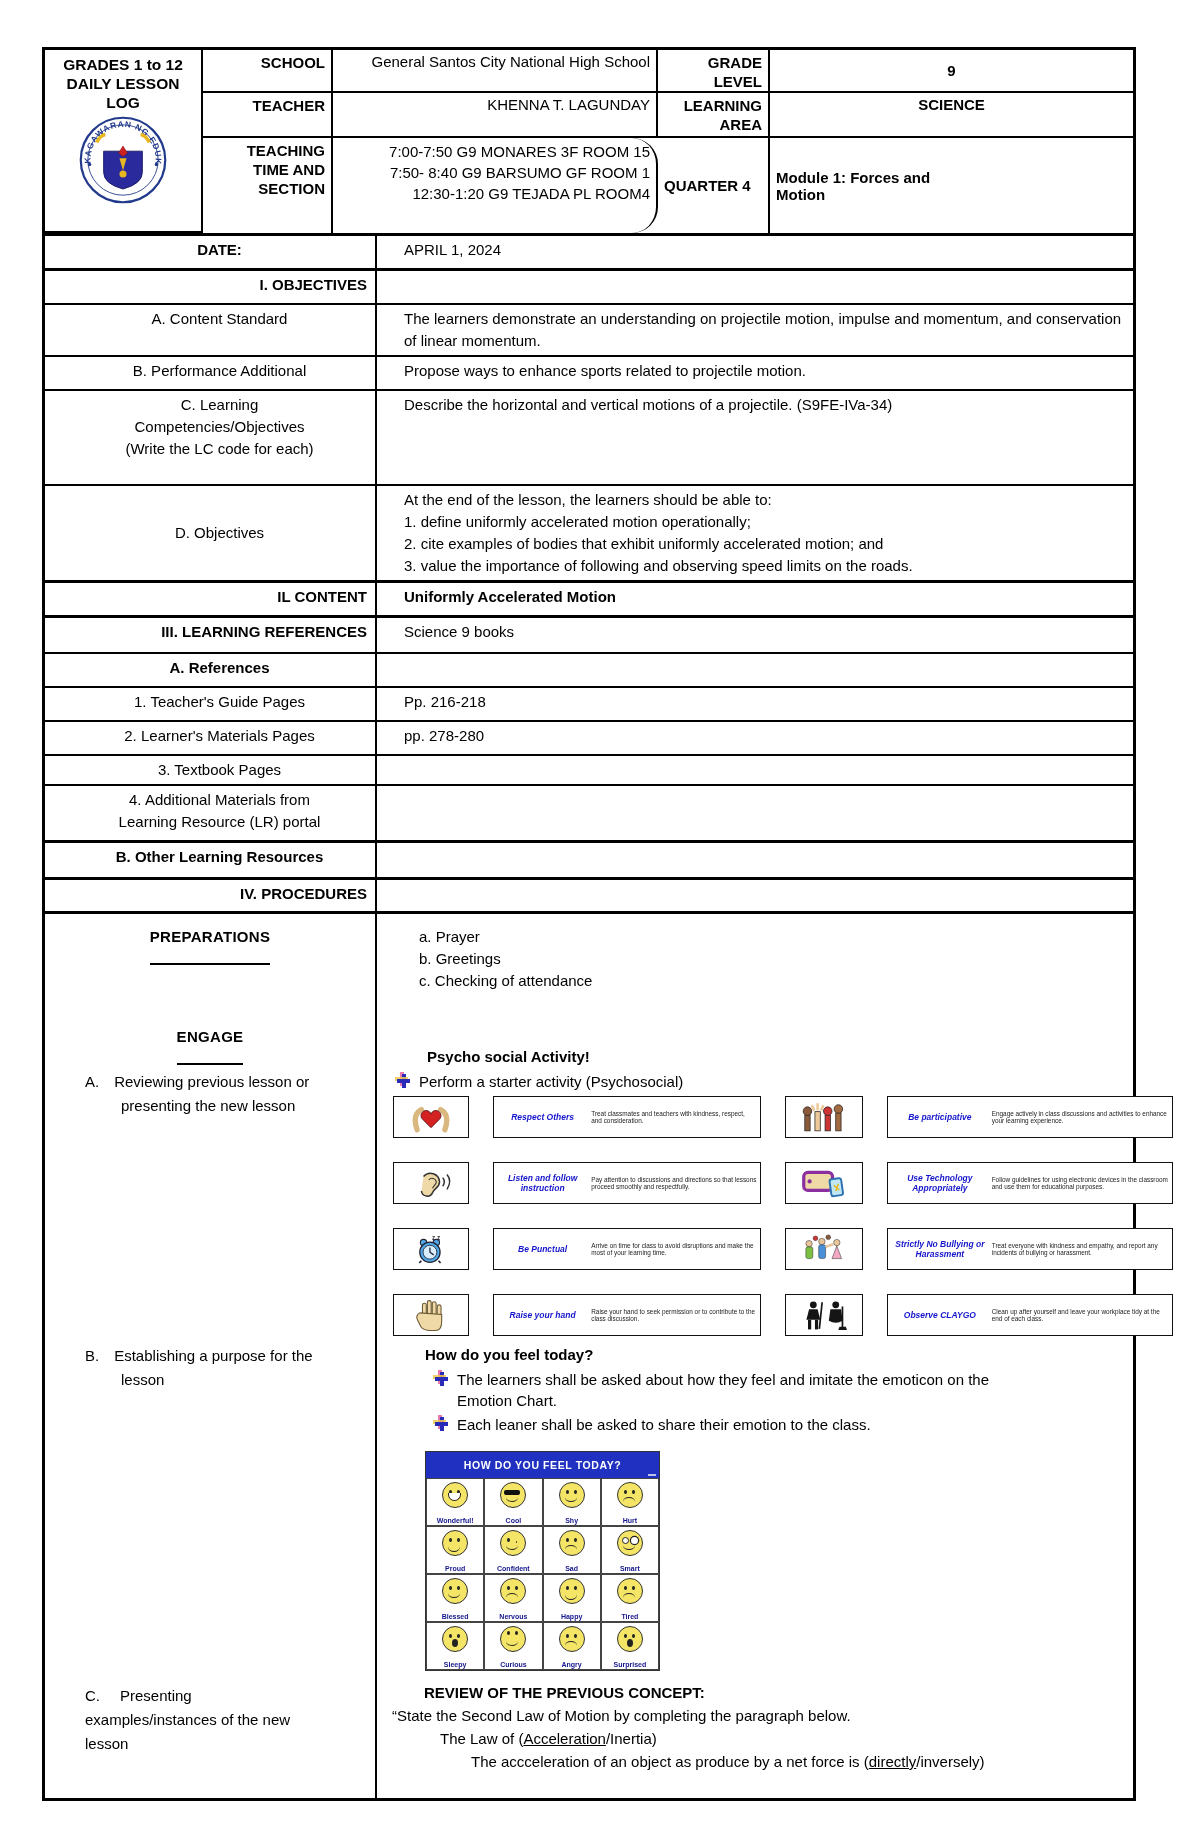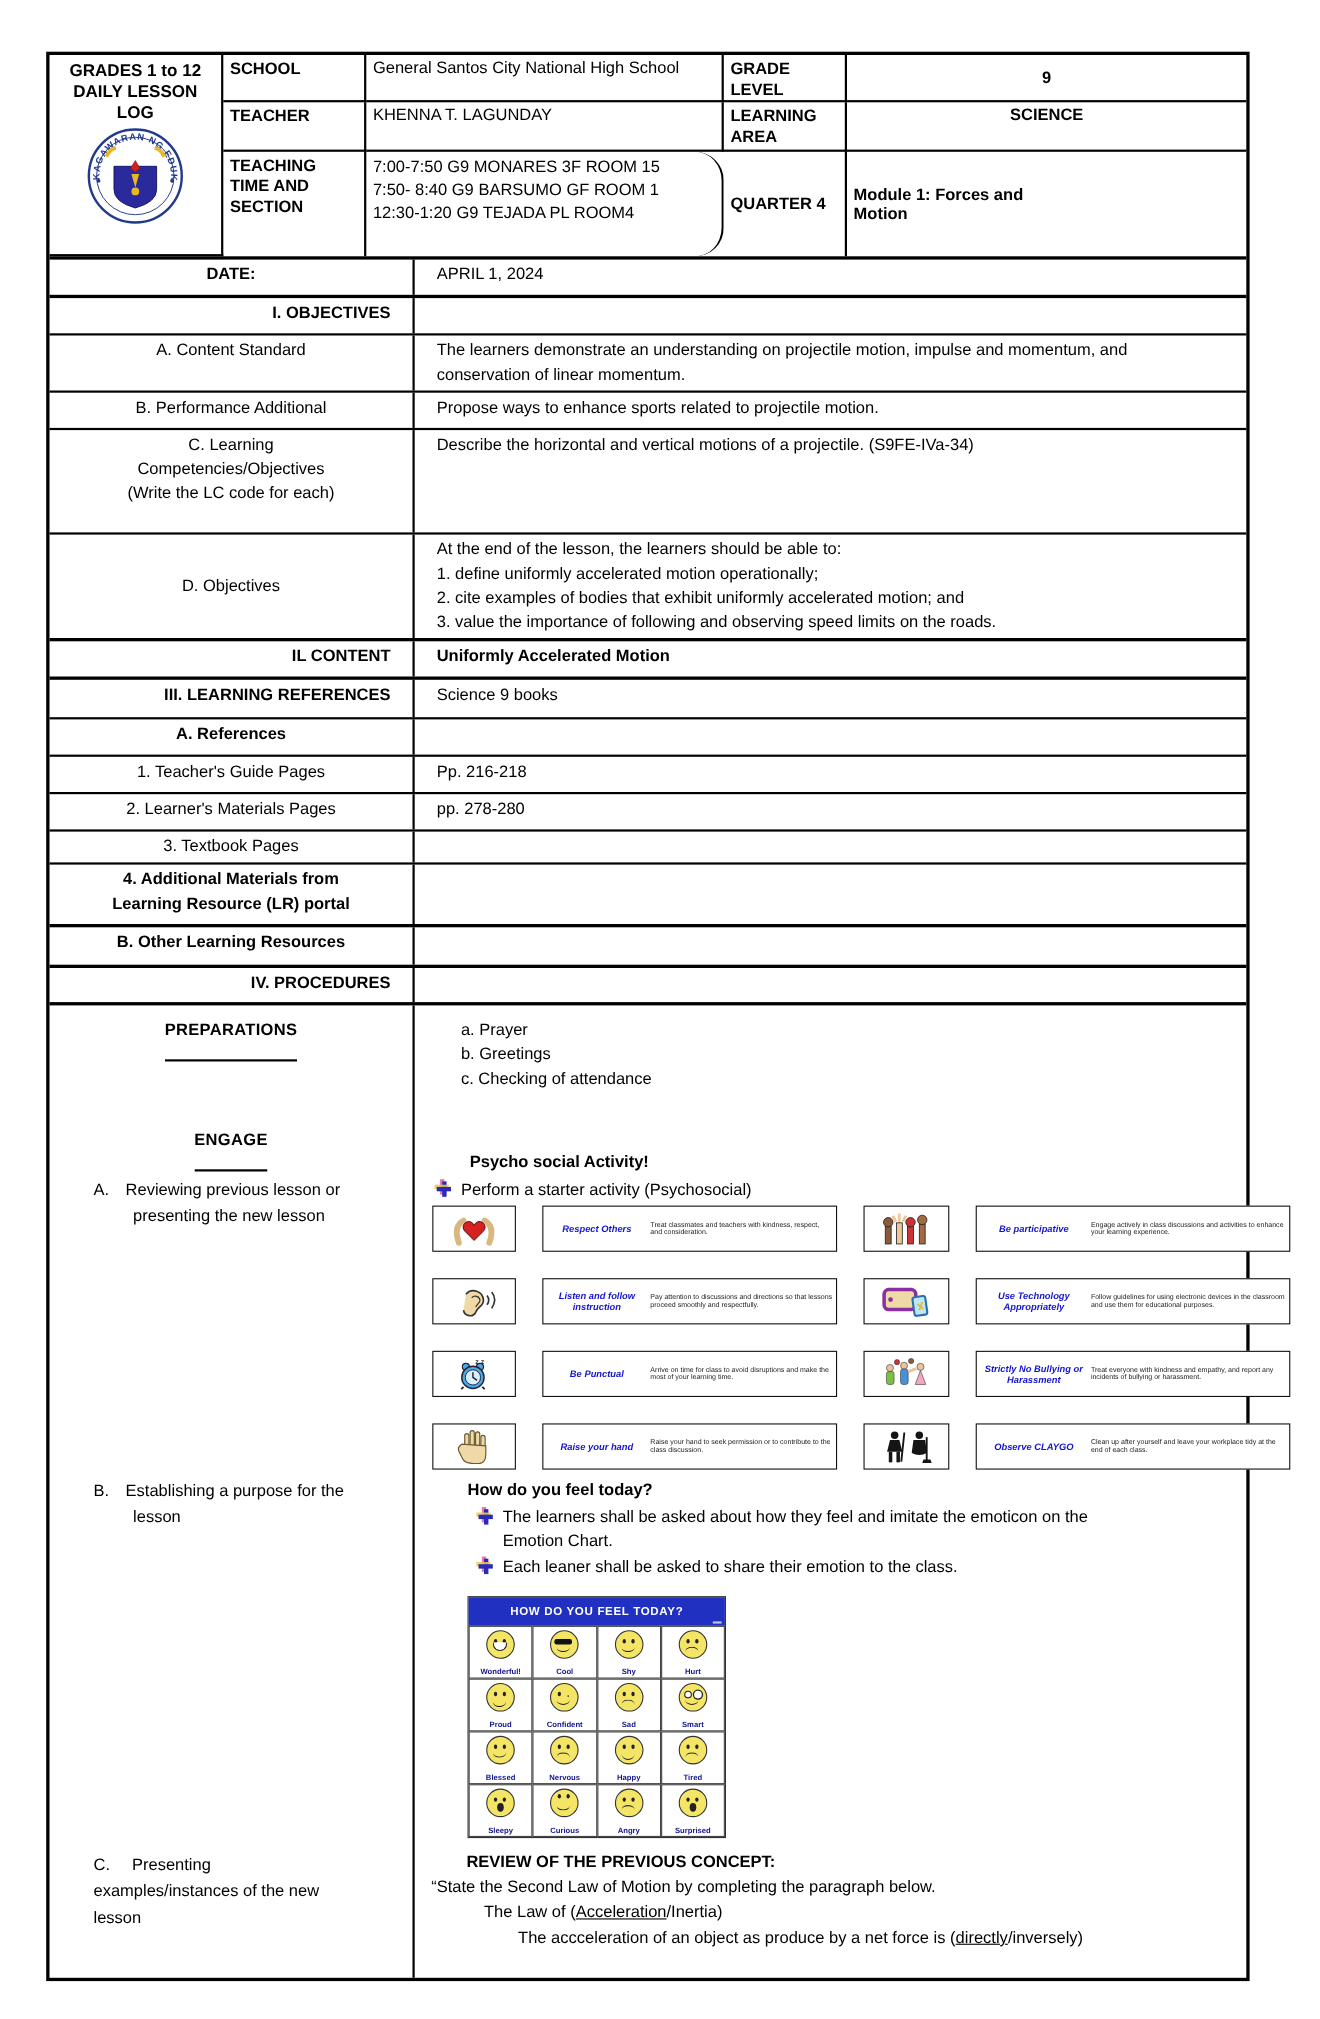--- a/index.html
+++ b/index.html
@@ -2,37 +2,37 @@
 <html><head>
 <meta charset="utf-8">
 <style>
   html,body{margin:0;padding:0;background:#fff;}
   .page{position:relative;width:1200px;height:1835px;background:#fff;overflow:hidden;
         font-family:"Liberation Sans",sans-serif;color:#000;}
   .doc{position:absolute;left:42px;top:47px;width:1088px;border:3px solid #000;background:#fff;}
 
   
   .hdr{display:grid;grid-template-columns:158px 130px 325px 112px 1fr;grid-template-rows:43px 45px 95px;}
-  .hcell{border-right:2px solid #000;border-bottom:2px solid #000;padding:3px 6px;font-size:15px;overflow:hidden;}
+  .hcell{border-right:2px solid #000;border-bottom:2px solid #000;padding:3px 6px;font-size:15px;overflow:hidden;text-align:right;}
   .hcell.last{border-right:none;}
   .logo-cell{grid-row:1/4;text-align:center;padding-top:5px;}
   .logo-title{font-weight:bold;font-size:15.5px;line-height:19px;white-space:pre-line;}
   .seal{margin-top:4px;}
   .hlab{font-weight:bold;white-space:pre-line;line-height:19px;}
   .hval{font-weight:normal;}
   .hval.pre{white-space:pre-line;font-weight:normal;line-height:21px;border-radius:26px;}
   .hval2{font-weight:bold;text-align:center;white-space:pre-line;}
   .vmid{display:flex;align-items:center;}
   .vmid.ctr{justify-content:center;}
   .hval2.leftal{text-align:left;}
 
   
   .irow{display:grid;grid-template-columns:332px 1fr;border-top:2px solid #000;}
   .irow.thick{border-top:3px solid #000;}
-  .cell{padding:3px 20px;font-size:15px;line-height:22px;white-space:pre-line;}
+  .cell{padding:3px 8px;font-size:15px;line-height:22px;white-space:pre-line;margin-left:19px;}
   .cell.lab{border-right:2px solid #000;}
   .lab.date,.lab.subbold{font-weight:bold;text-align:center;}
   .lab.section{font-weight:bold;text-align:right;}
   .lab.sub{text-align:center;}
   .val.b{font-weight:bold;}
   .irow .vcenter{display:flex;align-items:center;}
 
   
   .proc{display:grid;grid-template-columns:332px 1fr;border-top:3px solid #000;height:884px;position:relative;}
   .proc-left{border-right:2px solid #000;position:relative;}
@@ -190,21 +190,21 @@
           <div class="cell val">Pp. 216-218</div>
         </div>
         <div class="irow" style="min-height: 32px;">
           <div class="cell lab sub">2. Learner's Materials Pages</div>
           <div class="cell val">pp. 278-280</div>
         </div>
         <div class="irow" style="min-height: 28px;">
           <div class="cell lab sub">3. Textbook Pages</div>
           <div class="cell val"></div>
         </div>
-        <div class="irow" style="min-height: 54px; font-weight: bold;">
+        <div class="irow" style="min-height: 54px;">
           <div class="cell lab sub">4. Additional Materials from
 Learning Resource (LR) portal</div>
           <div class="cell val"></div>
         </div>
         <div class="irow thick" style="min-height: 34px;">
           <div class="cell lab subbold">B. Other Learning Resources</div>
           <div class="cell val"></div>
         </div>
         <div class="irow thick" style="min-height: 31px;">
           <div class="cell lab section">IV. PROCEDURES</div>

